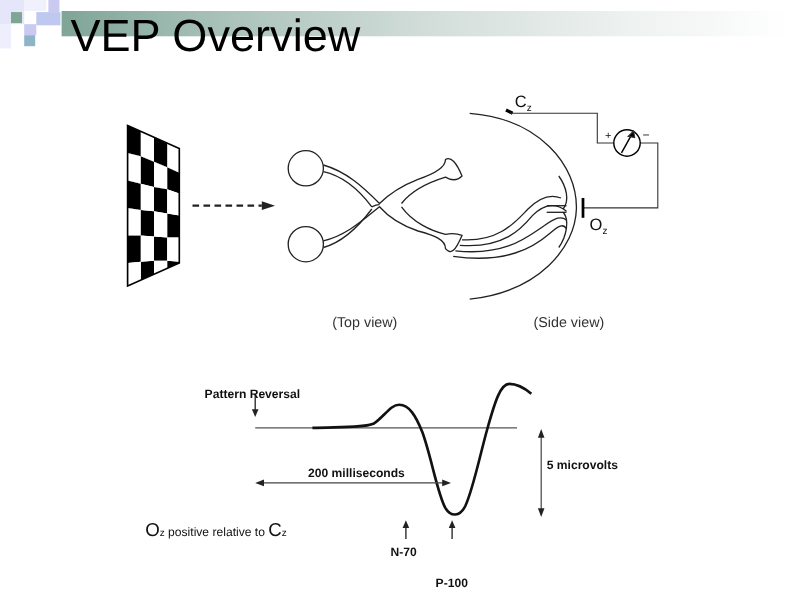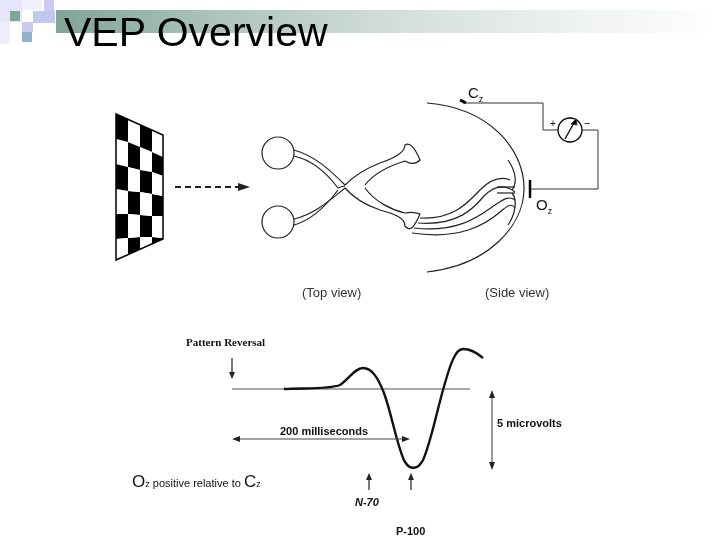--- a/index.html
+++ b/index.html
@@ -142,21 +142,21 @@
 </div>
 <div class="lbl" style="left:536px;top:196px;font-size:15px;">
   <span>O</span><span class="sub">z</span>
 </div>
 <div class="lbl" style="left:550px;top:118px;font-size:10px;">+</div>
 <div class="lbl" style="left:584px;top:117px;font-size:11px;">−</div>
 
 <div class="lbl view" style="left:302px;top:285px;">(Top view)</div>
 <div class="lbl view" style="left:485px;top:285px;">(Side view)</div>
 
-<div class="lbl small" style="left:186px;top:336px;font-family:Liberation Serif, serif;">Pattern Reversal</div>
+<div class="lbl small" style="left:186px;top:353px;">Pattern Reversal</div>
 <div class="lbl small" style="left:280px;top:425px;">200 milliseconds</div>
 <div class="lbl small" style="left:497px;top:417px;">5 microvolts</div>
-<div class="lbl small" style="left:355px;top:496px;font-style:italic;">N-70</div>
+<div class="lbl small" style="left:355px;top:496px;">N-70</div>
 <div class="lbl small" style="left:396px;top:525px;">P-100</div>
 
 <div class="lbl" style="left:132px;top:472px;font-weight:normal;">
   <span style="font-size:17px;">O</span><span style="font-size:9px;">z</span><span style="font-size:11px;"> positive relative to </span><span style="font-size:17px;">C</span><span style="font-size:9px;">z</span>
 </div>
 
 </body></html>

